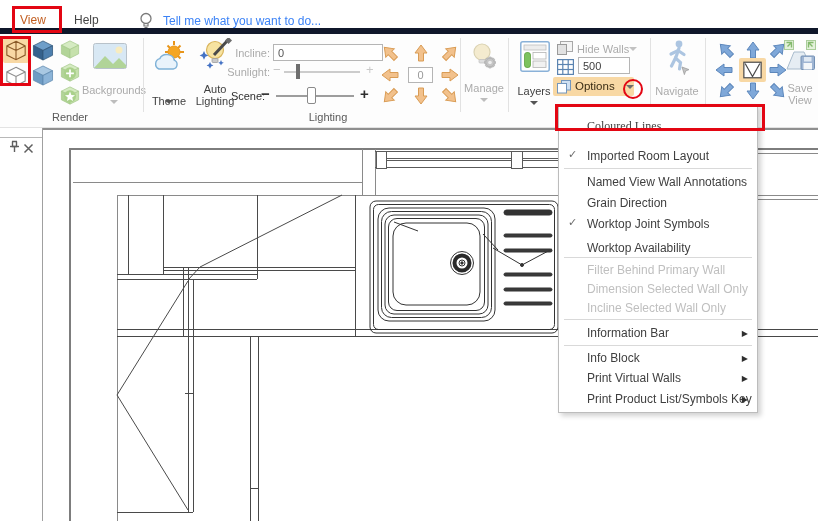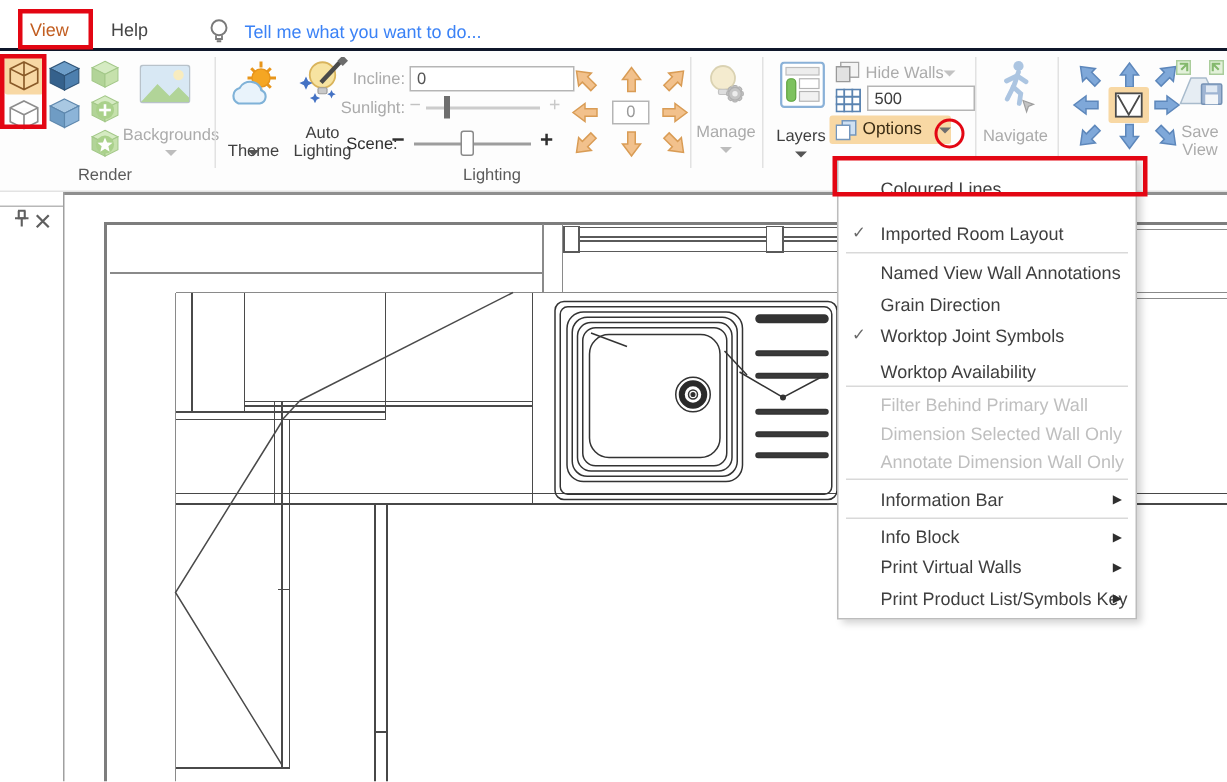--- a/index.html
+++ b/index.html
@@ -27,21 +27,21 @@
   
   .anno { border:3px solid #e30613; }
   
   .dir-arrow { width:20px; height:20px; }
   .dir-arrow svg { display:block; }
   .orange-hl { background:#f8d8a4; }
 </style>
 </head>
 <body>
 
-<div class="abs" style="left:0;top:0;width:818px;height:34px;background:#fff;border-bottom:2px solid #0f172a;">
+<div class="abs" style="left:0;top:0;width:818px;height:34px;background:#fff;border-bottom:6px solid #0f172a;">
   <span class="abs" style="left:20px;top:13px;font-size:12px;color:#c25e21;">View</span>
   <span class="abs" style="left:74px;top:13px;font-size:12px;color:#454545;">Help</span>
   <span class="abs" style="left:139px;top:12px;">
     <svg width="14" height="18" viewBox="0 0 14 18">
         <circle cx="7" cy="6.5" r="5" fill="none" stroke="#7a7a7a" stroke-width="1.3"></circle>
         <path d="M5,11.5 v2.5 h4 v-2.5 M5.5,15.5 h3" stroke="#7a7a7a" stroke-width="1.2" fill="none"></path>
       </svg>
   </span>
   <span class="abs" style="left:163px;top:14px;font-size:12px;color:#3b82f6;">Tell me what you want to do...</span>
 </div>
@@ -265,21 +265,21 @@
     <svg width="17" height="16" viewBox="0 0 17 16">
         <g stroke="#5b84b1" stroke-width="1.2">
           <rect x="0.6" y="0.6" width="15.8" height="14.8" fill="#fff"></rect>
           <line x1="5.8" y1="0" x2="5.8" y2="16"></line>
           <line x1="11.2" y1="0" x2="11.2" y2="16"></line>
           <line x1="0" y1="5.5" x2="17" y2="5.5"></line>
           <line x1="0" y1="10.5" x2="17" y2="10.5"></line>
         </g>
       </svg>
   </span>
-  <input class="abs rib" readonly="" style="left: 578px; top: 23px; width: 72px; height: 17px; color: rgb(61, 61, 61);" value="500">
+  <input class="abs rib" readonly="" style="left: 578px; top: 23px; width: 52px; height: 17px; color: rgb(61, 61, 61);" value="500">
   <div class="abs" style="left:553px;top:43px;width:81px;height:19px;background:#f8d8a4;border-radius:2px;">
     <span class="abs" style="left:4px;top:3px;">
       <svg width="15" height="14" viewBox="0 0 15 14">
           <rect x="4.5" y="0.5" width="9" height="9.5" fill="#cfe0f2" stroke="#7396bd"></rect>
           <rect x="0.5" y="3.5" width="9" height="9.5" fill="#fff" stroke="#7396bd"></rect>
         </svg>
     </span>
     <span class="abs" style="left:22px;top:3px;font-size:11.5px;color:#3a2c14;">Options</span>
     <span class="abs caret" style="left:73px;top:8px;border-top-color:#6e6e6e;"></span>
   </div>
@@ -474,21 +474,21 @@
       <rect x="462" y="145" width="48" height="3" rx="1.5" fill="#3a3a3a"></rect>
       <rect x="462" y="160" width="48" height="3" rx="1.5" fill="#3a3a3a"></rect>
       <rect x="462" y="174" width="48" height="3" rx="1.5" fill="#3a3a3a"></rect>
       <path d="M451,120 L480,137 L510,121"></path>
       <circle cx="480" cy="137" r="1.5" fill="#333"></circle>
     </g>
   </g>
 </svg>
 
 <div class="abs" id="options-menu" style="left:558px;top:104px;width:200px;">
-  <div class="mi" style="height:38px;">
+  <div class="mi" style="height:38px;font-family:Liberation Serif, serif;">
     <span>Coloured Lines</span>
     </div>
   <div class="mi" style="height:21px;">
     <span class="chk">✓</span>
     <span>Imported Room Layout</span>
     </div>
   <div class="msep"></div>
   <div class="mi" style="height:21px;">
     <span>Named View Wall Annotations</span>
     </div>
@@ -503,21 +503,21 @@
     <span>Worktop Availability</span>
     </div>
   <div class="msep"></div>
   <div class="mi disabled" style="height:19px;">
     <span>Filter Behind Primary Wall</span>
     </div>
   <div class="mi disabled" style="height:19px;">
     <span>Dimension Selected Wall Only</span>
     </div>
   <div class="mi disabled" style="height:19px;">
-    <span>Annotate Dimension Wall Only</span>
+    <span>Incline Selected Wall Only</span>
     </div>
   <div class="msep"></div>
   <div class="mi" style="height:21px;">
     <span>Information Bar</span>
     <span class="sub">▶</span>
     </div>
   <div class="msep"></div>
   <div class="mi" style="height:20px;">
     <span>Info Block</span>
     <span class="sub">▶</span>

